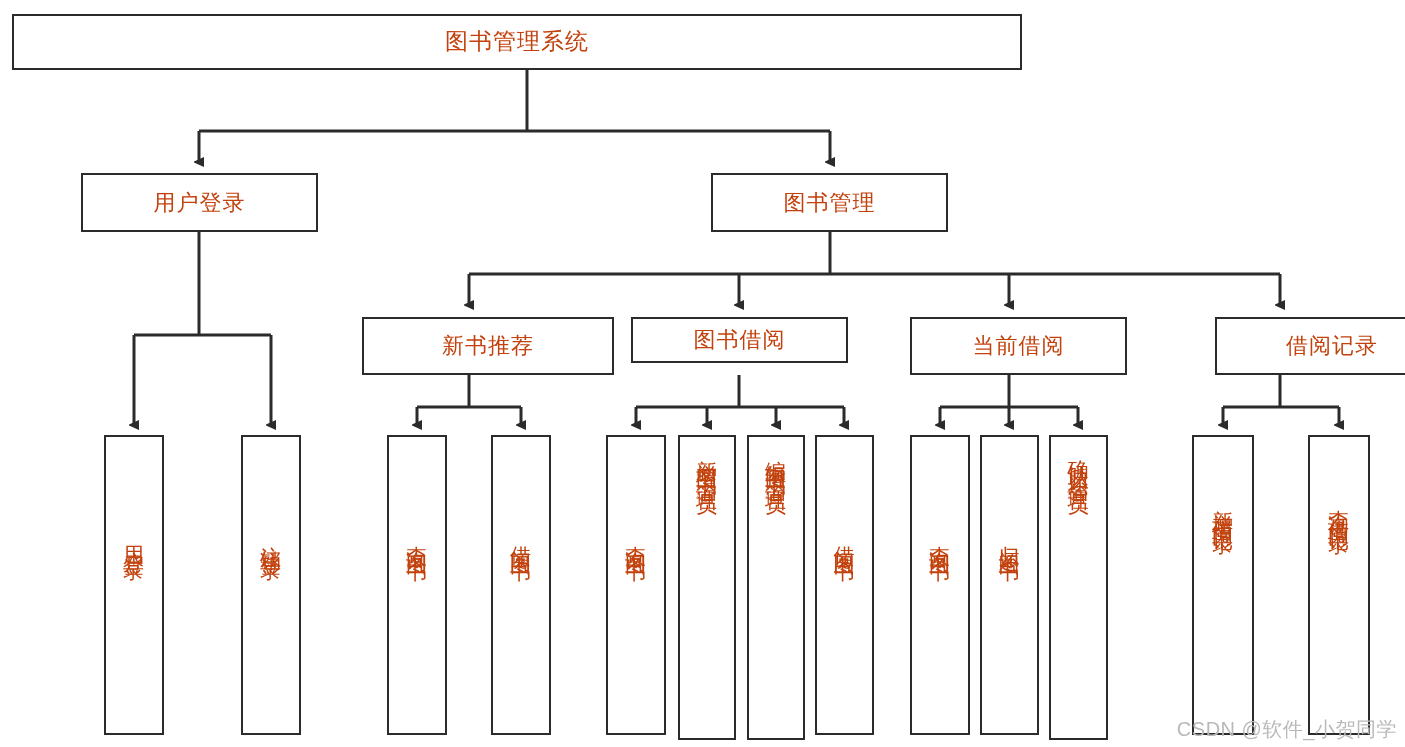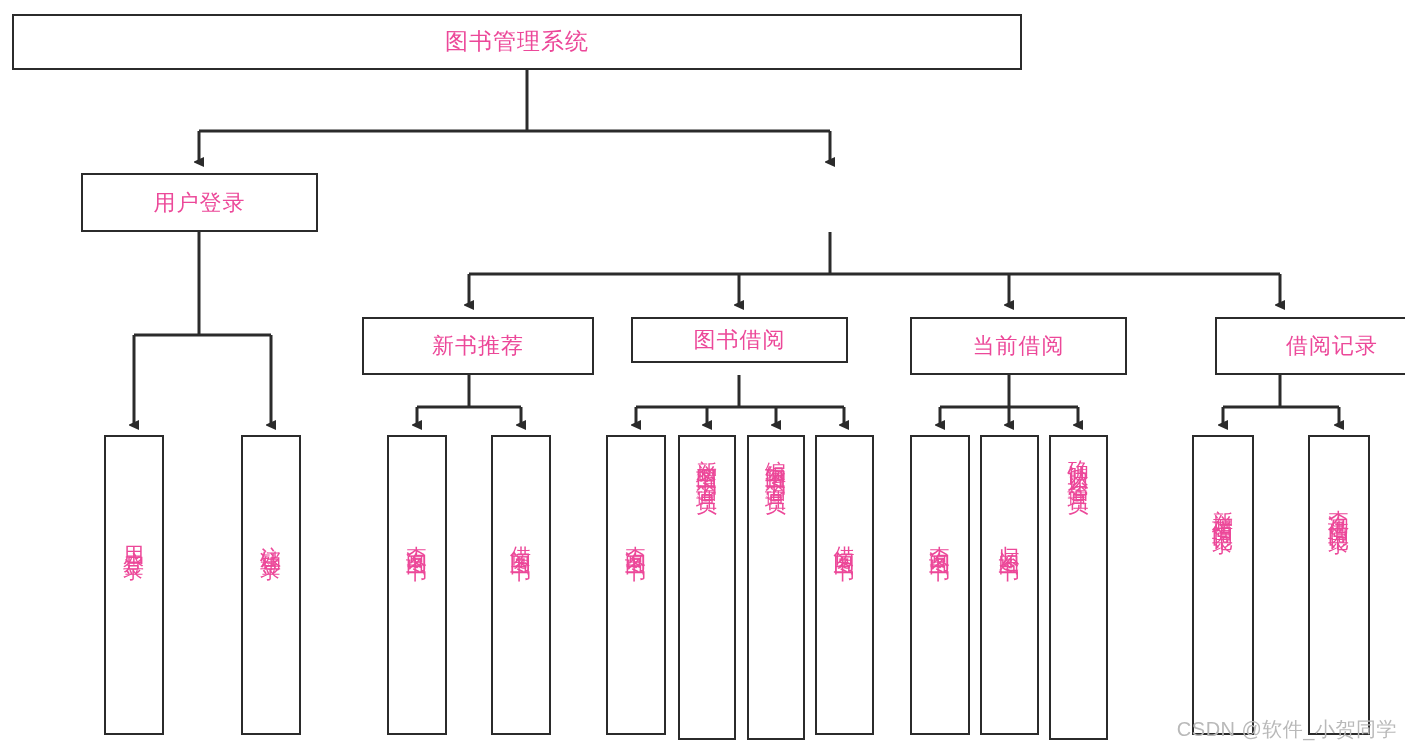--- a/index.html
+++ b/index.html
@@ -31,21 +31,21 @@
     border: 2px solid #2b2b2b;
     background: #ffffff;
     display: flex;
     align-items: center;
     justify-content: center;
     color: #1a1a1a;
   }
   .node-label {
     display: block;
     line-height: 1.18;
-    color: #ec4899;
+    color: #c2410c;
   }
   .node.horiz .node-label {
     font-size: 22px;
     letter-spacing: 1px;
     writing-mode: horizontal-tb;
   }
   .node.root .node-label {
     font-size: 23px;
     letter-spacing: 1px;
   }
@@ -128,22 +128,25 @@
     </g>
   </svg>
 
   <div class="node root horiz" style="left:12px; top:14px; width:1010px; height:56px;">
     <span class="node-label">图书管理系统</span>
   </div>
 
   <div class="node horiz" style="left:81px; top:173px; width:237px; height:59px;">
     <span class="node-label">用户登录</span>
   </div>
-
-  <div class="node horiz" style="left:362px; top:317px; width:232px; height:58px;">
+  <div class="node horiz" style="left:711px; top:173px; width:237px; height:59px;">
+    <span class="node-label">图书管理</span>
+  </div>
+
+  <div class="node horiz" style="left:362px; top:317px; width:252px; height:58px;">
     <span class="node-label">新书推荐</span>
   </div>
   <div class="node horiz" style="left:631px; top:317px; width:217px; height:46px;">
     <span class="node-label">图书借阅</span>
   </div>
   <div class="node horiz" style="left:901px; top:317px; width:217px; height:58px;margin-left:9px;">
     <span class="node-label">当前借阅</span>
   </div>
   <div class="node horiz" style="left:1215px; top:317px; width:234px; height:58px;">
     <span class="node-label">借阅记录</span>

